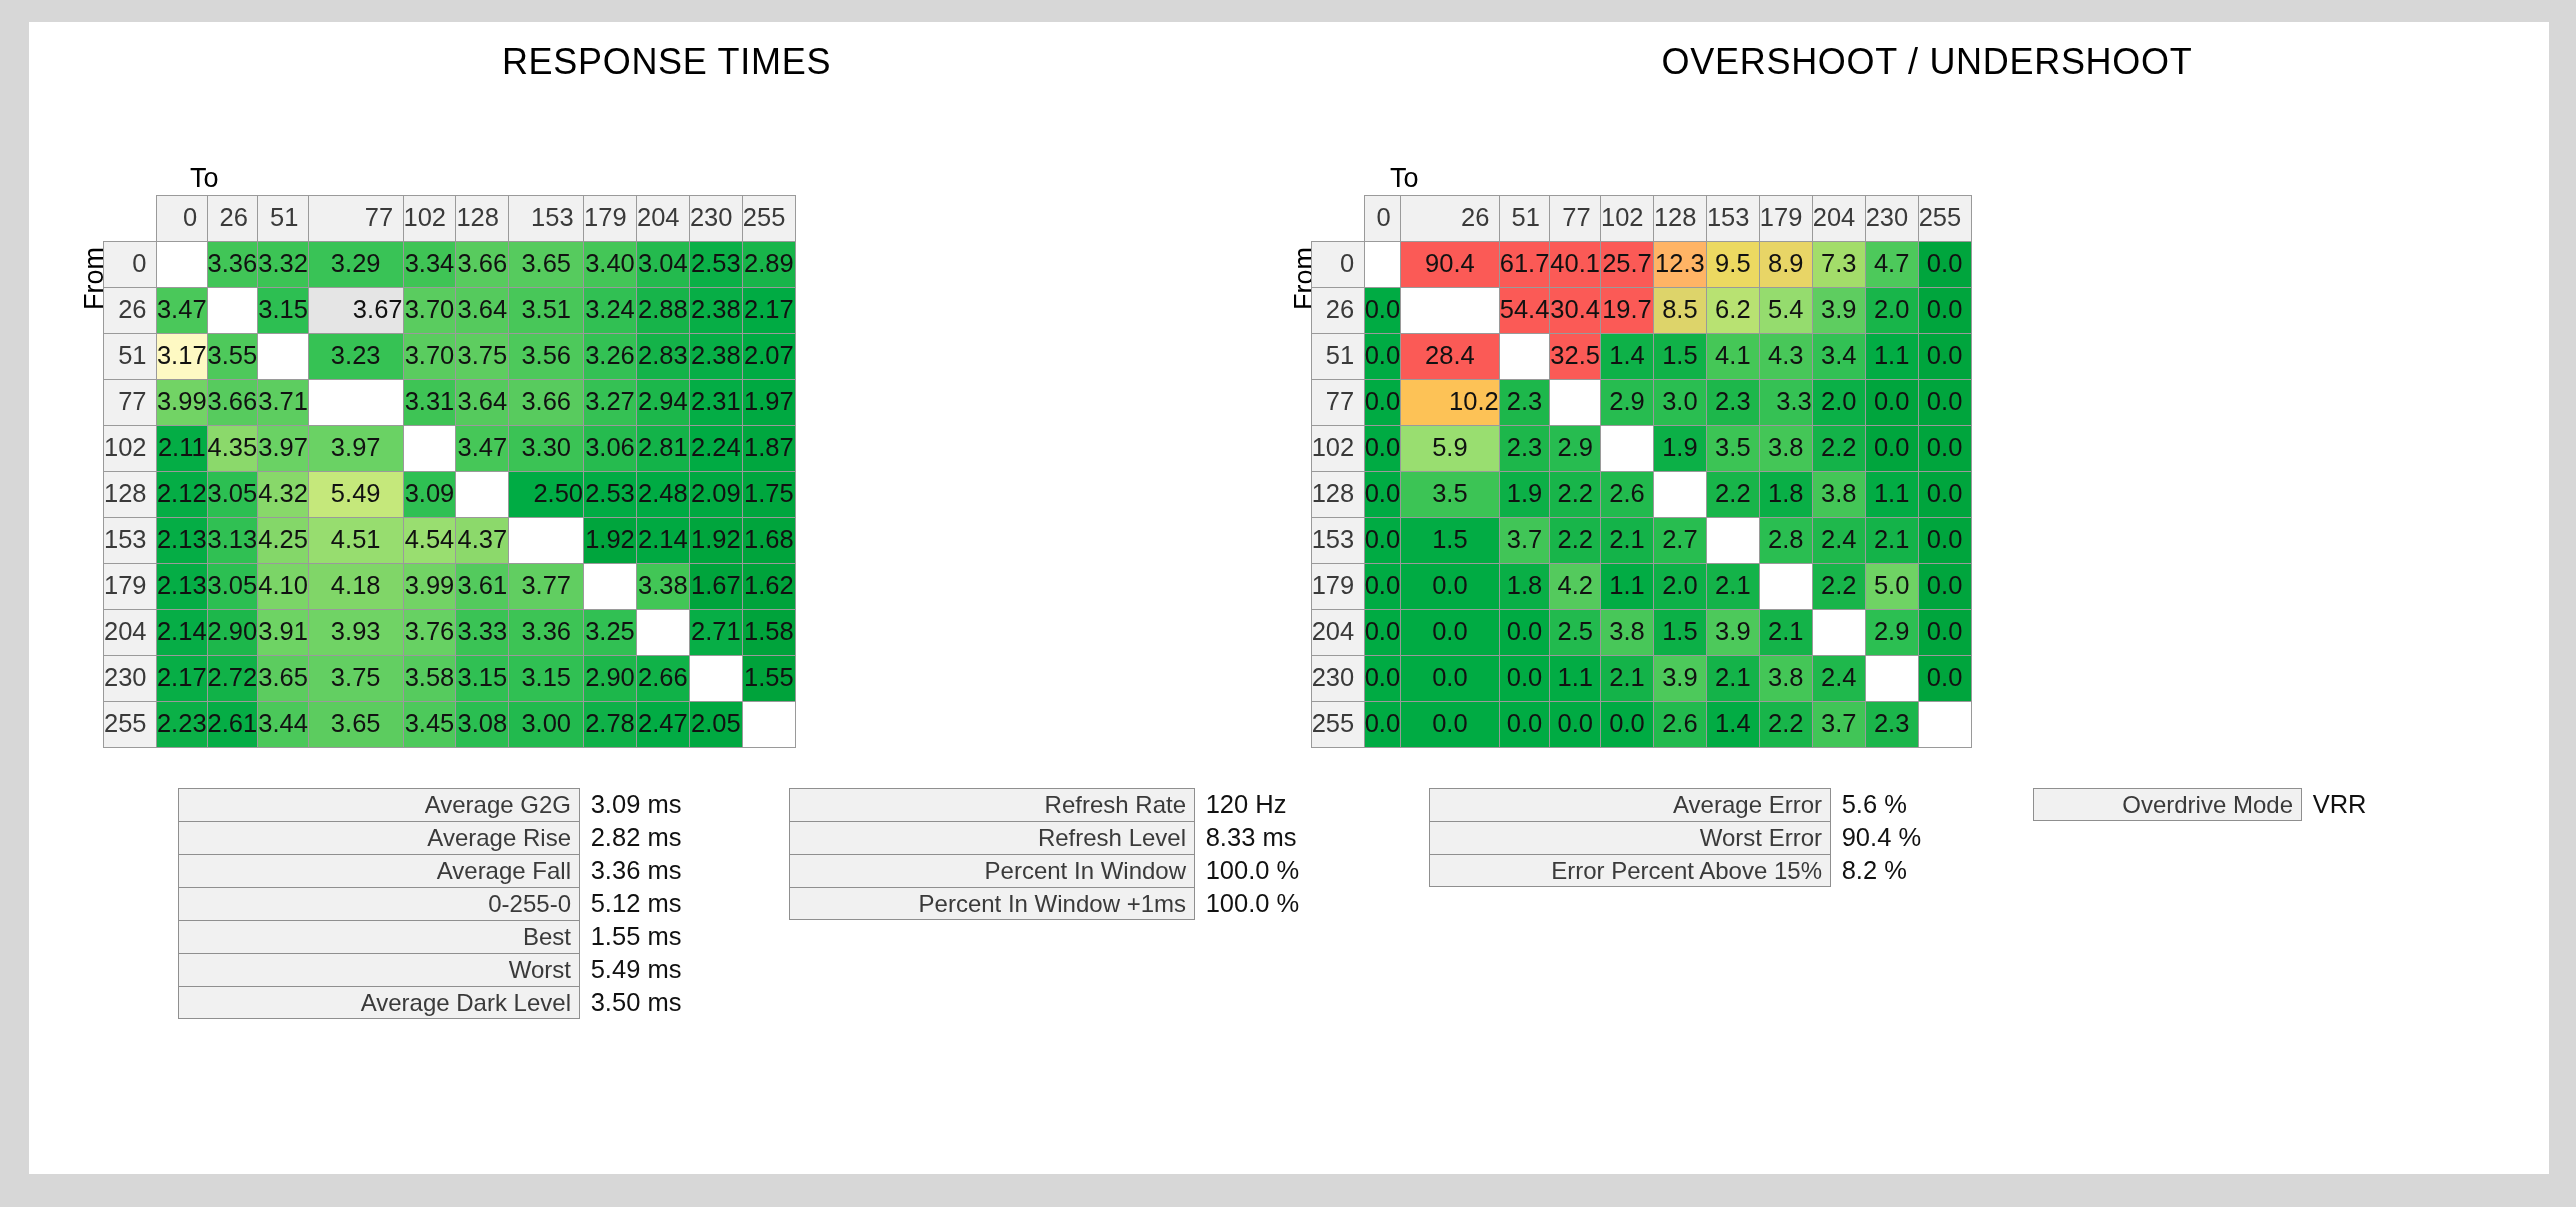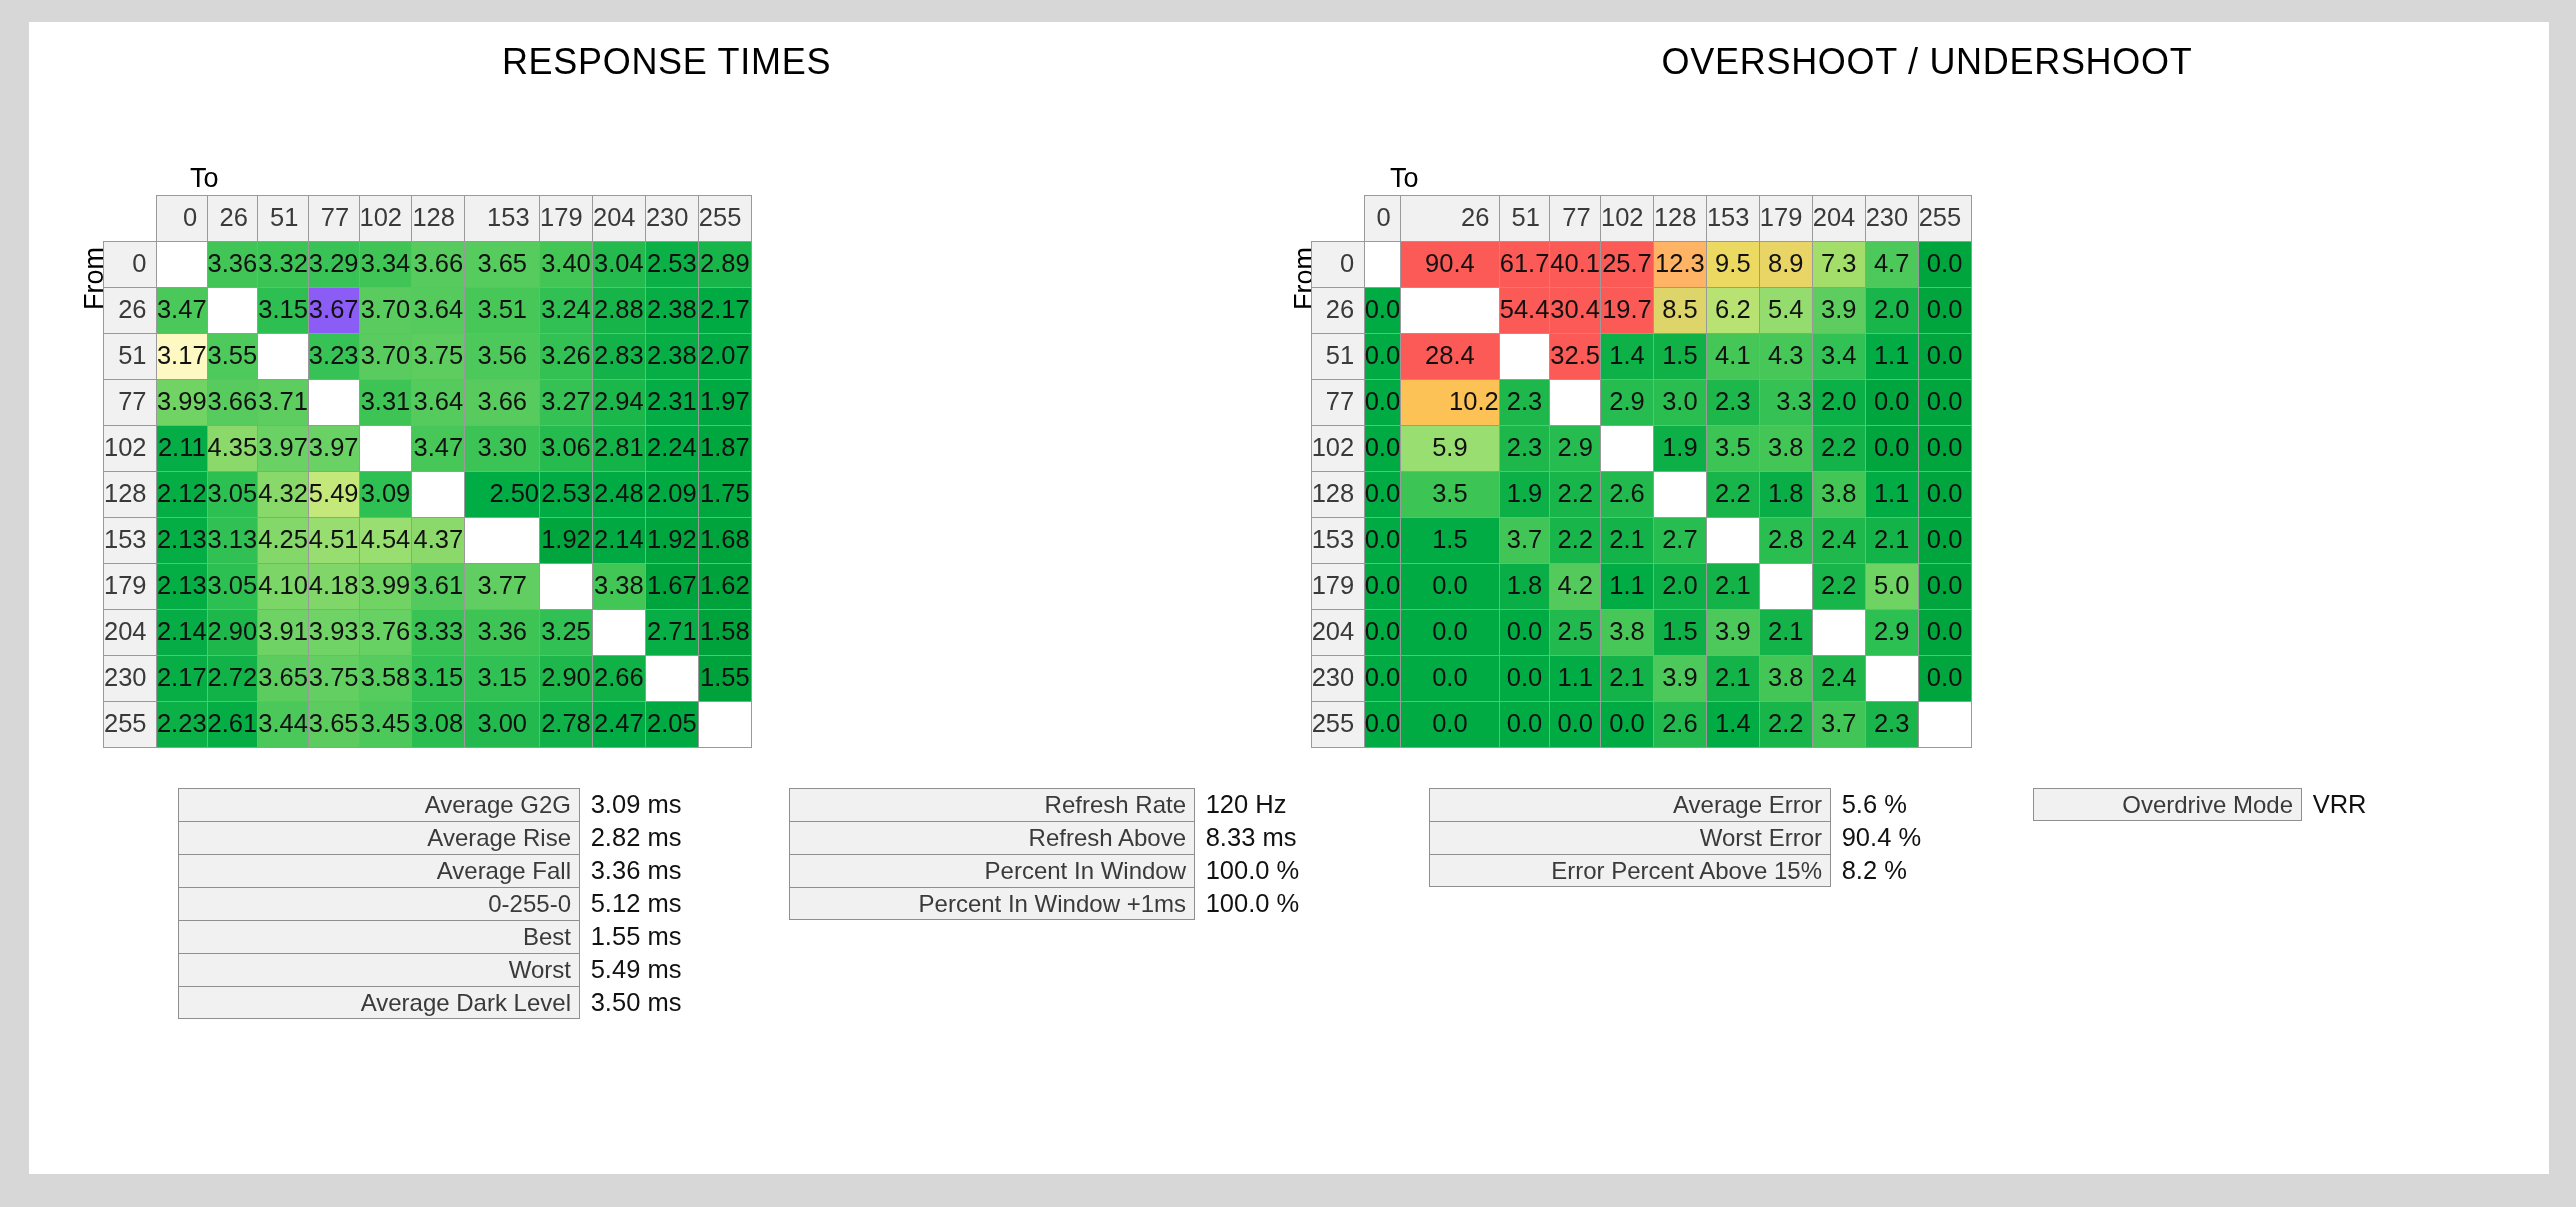--- a/index.html
+++ b/index.html
@@ -180,21 +180,21 @@
               <td class="cell" style="background: rgb(68, 198, 87);">3.40</td>
               <td class="cell" style="background: rgb(36, 186, 78);">3.04</td>
               <td class="cell" style="background: rgb(11, 176, 71);">2.53</td>
               <td class="cell" style="background: rgb(24, 181, 74);">2.89</td>
             </tr>
             <tr>
               <th class="rowhead">26</th>
               <td class="cell" style="background: rgb(74, 200, 90);">3.47</td>
               <td class="cell diag"></td>
               <td class="cell" style="background: rgb(45, 191, 82);">3.15</td>
-              <td class="cell" style="background: #8b5cf6;">3.67</td>
+              <td class="cell" style="background: #e5e5e5; padding-left: 44px;">3.67</td>
               <td class="cell" style="background: rgb(90, 204, 95);">3.70</td>
               <td class="cell" style="background: rgb(85, 202, 93);">3.64</td>
               <td class="cell" style="background: rgb(72, 199, 89);">3.51</td>
               <td class="cell" style="background: rgb(49, 192, 83);">3.24</td>
               <td class="cell" style="background: rgb(23, 180, 74);">2.88</td>
               <td class="cell" style="background: rgb(7, 174, 70);">2.38</td>
               <td class="cell" style="background: rgb(0, 171, 67);">2.17</td>
             </tr>
             <tr>
               <th class="rowhead">51</th>
@@ -355,21 +355,21 @@
           <div class="stat-label" style="width: 402px;">Average Dark Level</div>
           <div class="stat-value">3.50 ms</div>
         </div>
       </div>
     <div class="stats" id="stats-left-2" style="left:760px; top:766px;">
         <div class="stats-row">
           <div class="stat-label" style="width: 406px;">Refresh Rate</div>
           <div class="stat-value">120 Hz</div>
         </div>
         <div class="stats-row">
-          <div class="stat-label" style="width: 406px;">Refresh Above</div>
+          <div class="stat-label" style="width: 406px;">Refresh Level</div>
           <div class="stat-value">8.33 ms</div>
         </div>
         <div class="stats-row">
           <div class="stat-label" style="width: 406px;">Percent In Window</div>
           <div class="stat-value">100.0 %</div>
         </div>
         <div class="stats-row">
           <div class="stat-label" style="width: 406px;">Percent In Window +1ms</div>
           <div class="stat-value">100.0 %</div>
         </div>

